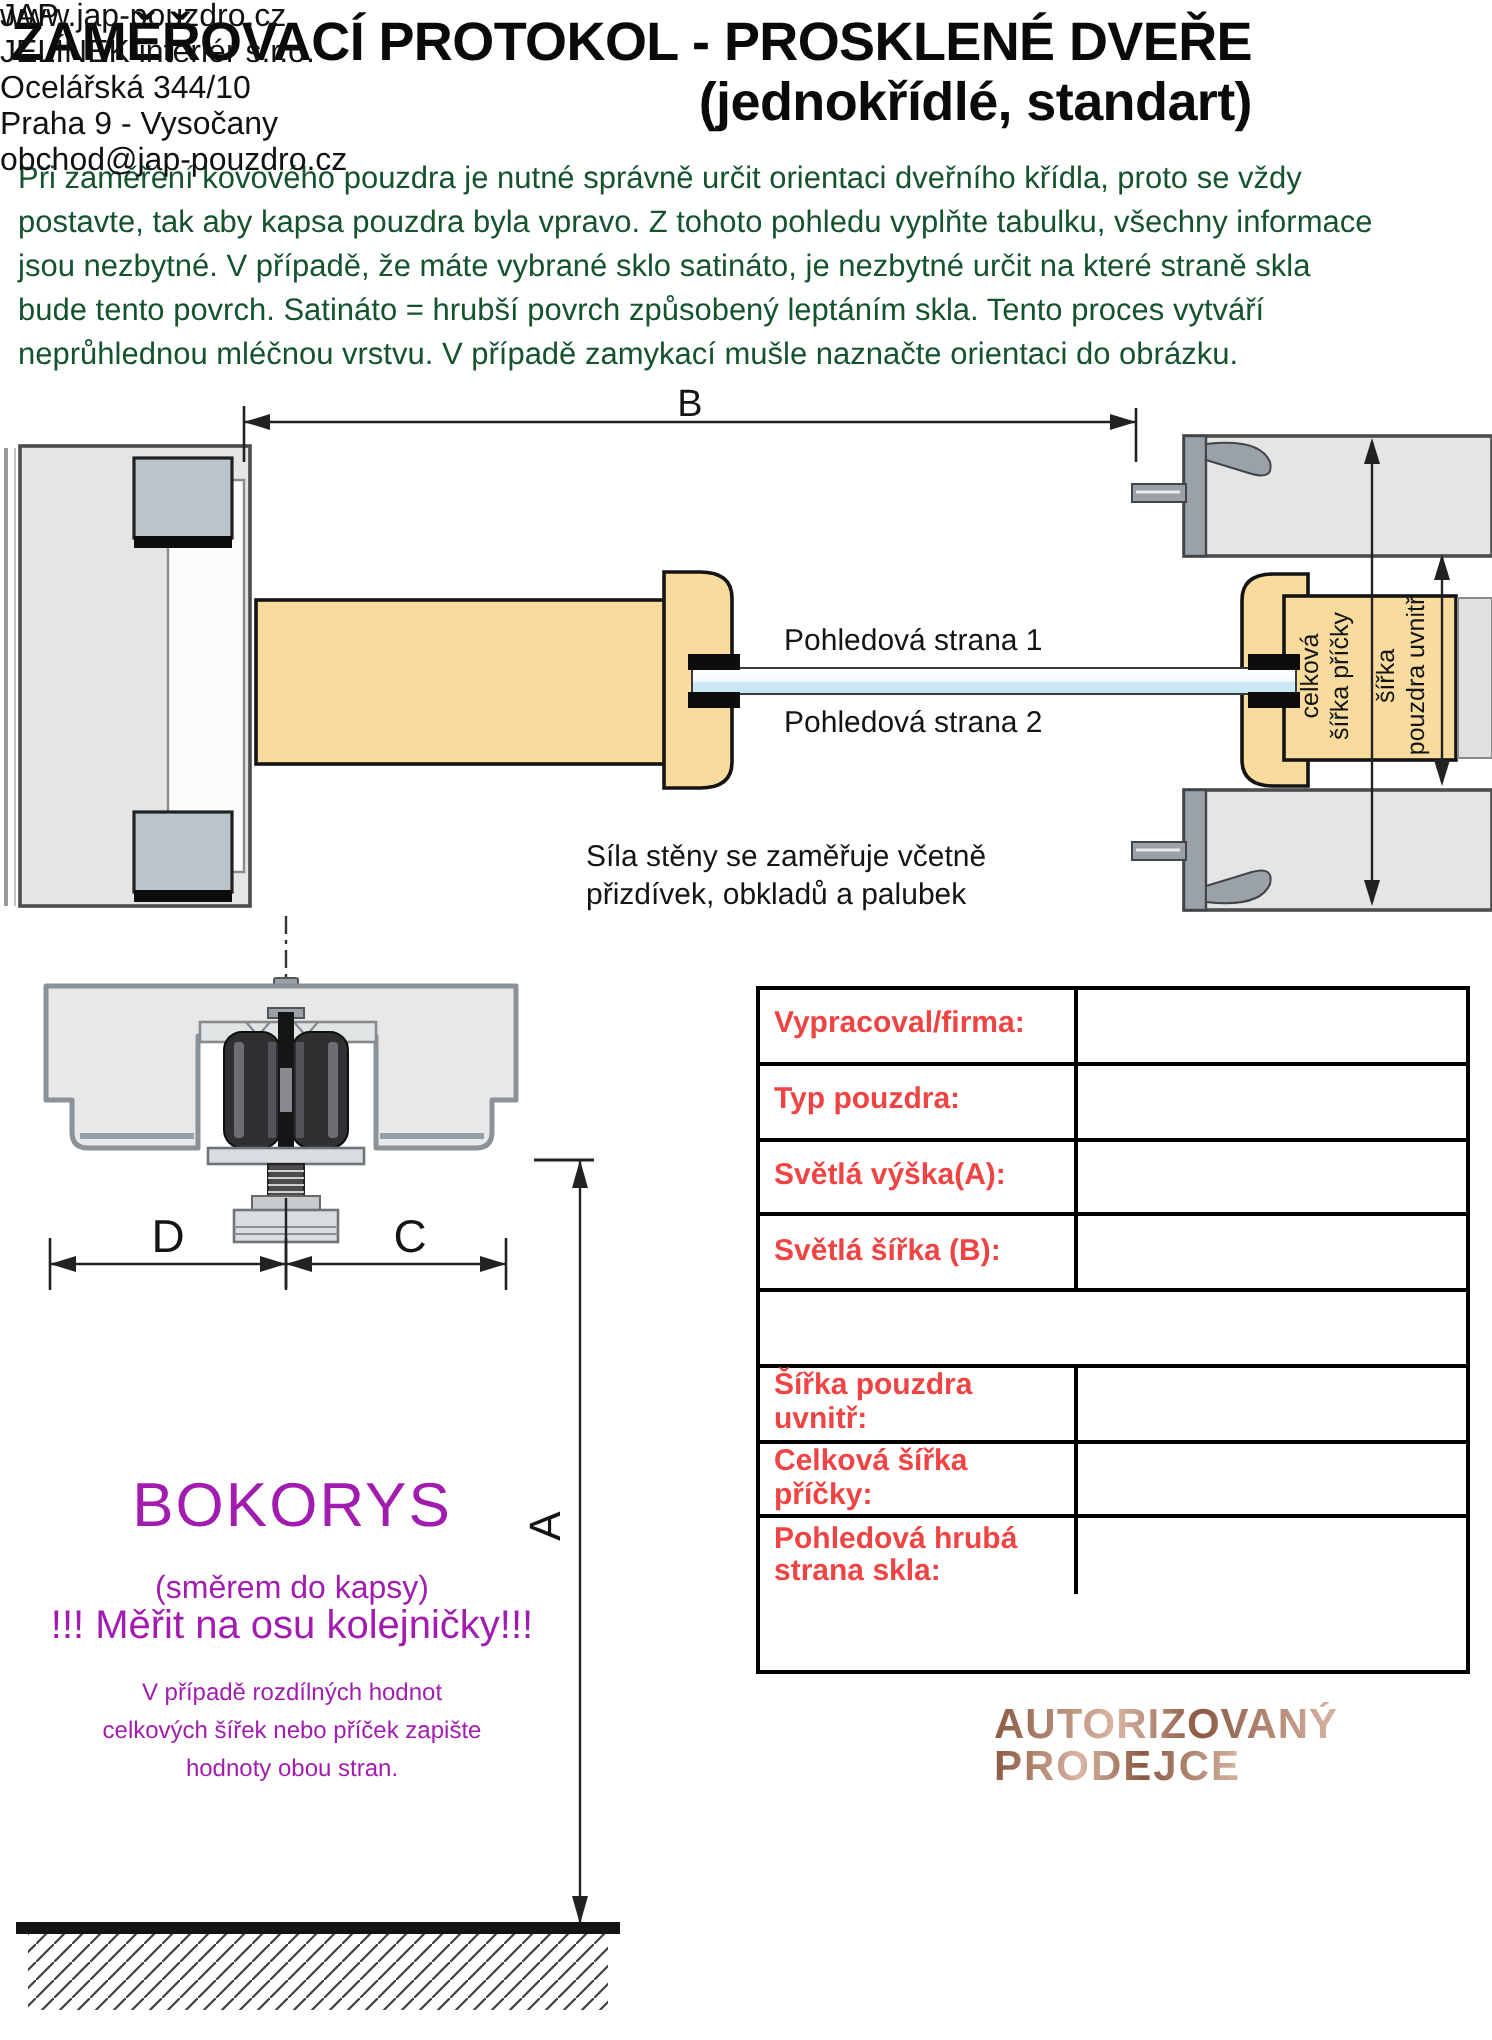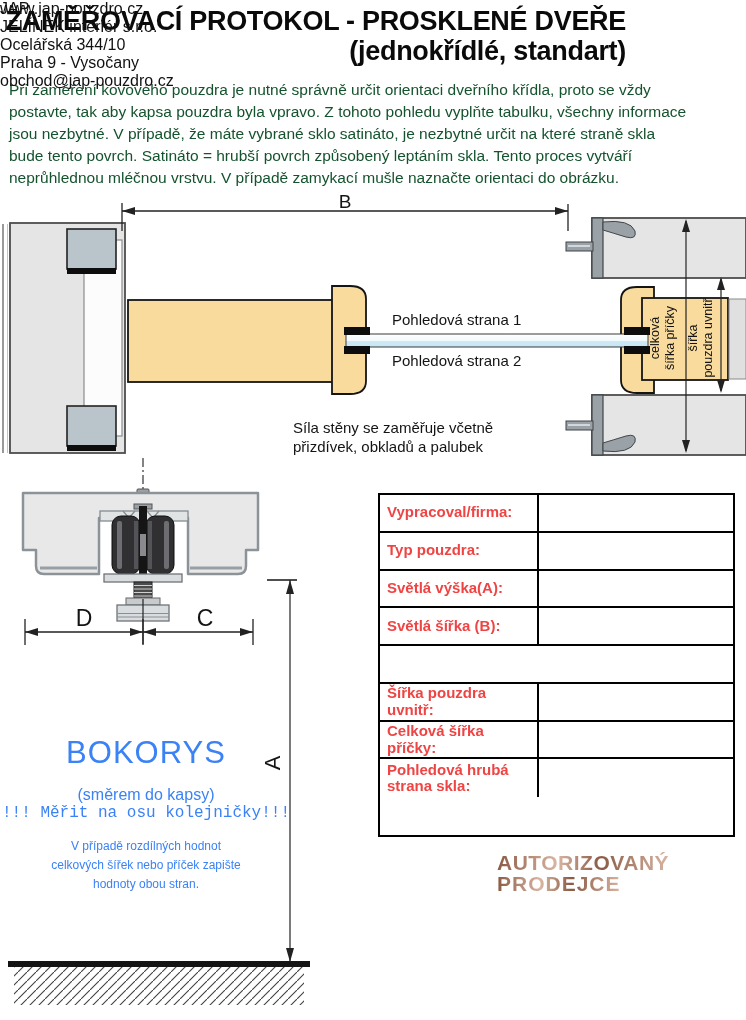--- a/index.html
+++ b/index.html
@@ -18,24 +18,24 @@
   
   .form-table{left:378px;top:493px;width:357px;height:344px;border:2px solid #000;
               box-sizing:border-box;display:grid;grid-template-rows:repeat(9,1fr);}
   .form-row{display:grid;grid-template-columns:159px 1fr;border-bottom:2px solid #000;}
   .form-row:last-child{border-bottom:none;}
   .cell-label{border-right:2px solid #000;display:flex;align-items:center;
               padding-left:7px;font-weight:700;font-size:15px;line-height:1.12;
               white-space:pre-line;color:#ef4444;}
   .cell-value{background:#fff;}
   
-  .bokorys{left:0;top:736px;width:292px;text-align:center;color:#3b82f6;}
+  .bokorys{left:0;top:736px;width:292px;text-align:center;color:#a21caf;}
   .bokorys-h{font-size:31px;letter-spacing:1px;line-height:34px;}
   .bokorys-s1{font-size:16px;line-height:19px;margin-top:15px;}
-  .bokorys-s2{font-size:16px;line-height:19px;font-family:Liberation Mono, monospace;}
+  .bokorys-s2{font-size:20px;line-height:19px;}
   .bokorys-note{margin-top:14px;font-size:12px;line-height:19px;}
   
   .copper-text{font-weight:800;letter-spacing:0.5px;color:#a9745c;
      background:linear-gradient(90deg,#8a5a44,#d9b5a2 35%,#8a5a44 60%,#d9b5a2);
      -webkit-background-clip:text;background-clip:text;text-align:center;-webkit-text-fill-color:transparent;}
   .auth1{left:497px;top:851px;font-size:21px;}
   .auth2{left:497px;top:872px;font-size:21px;letter-spacing:1px;}
   .copper-bar{left:497px;top:898px;width:120px;height:6px;
      background:linear-gradient(90deg,#8a5a44,#cda astronomie:#fff;}
   .copper-bar{background:linear-gradient(90deg,#8a5a44,#d3a78f 45%,#9c6a50);}

